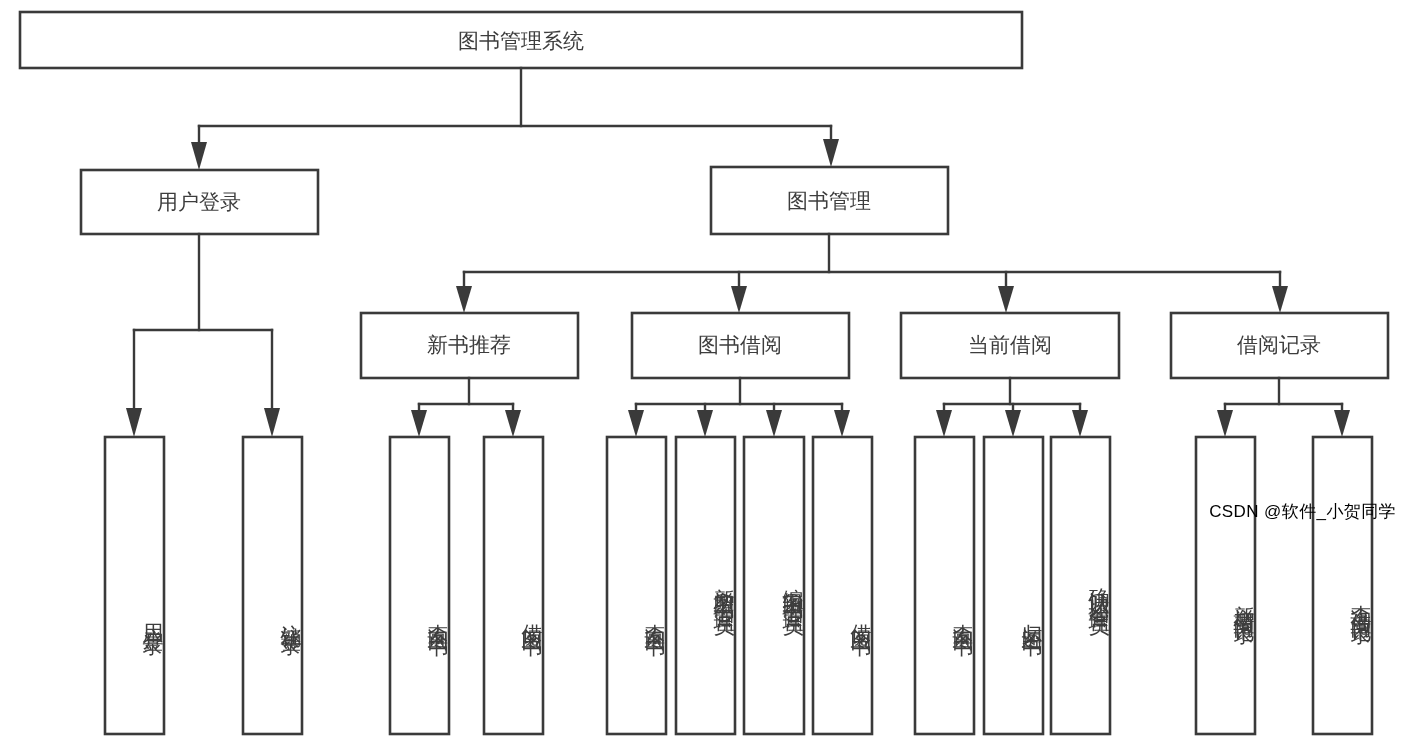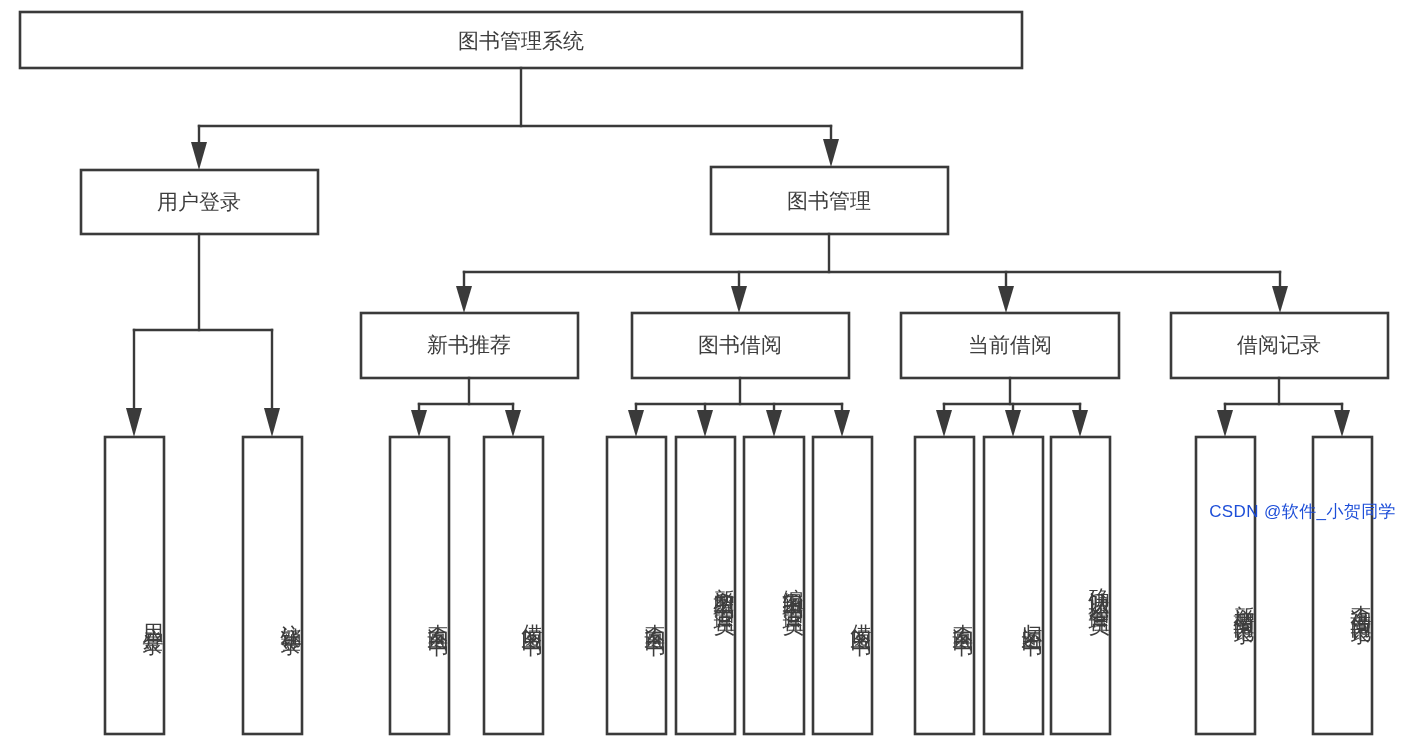--- a/index.html
+++ b/index.html
@@ -65,21 +65,21 @@
     justify-content: center;
     pointer-events: none;
     user-select: none;
   }
   .watermark {
     position: absolute;
     right: 9px;
     bottom: 2px;
     font-family: "Liberation Sans", "DejaVu Sans", sans-serif;
     font-size: 17px;
-    color: #1d4ed8;
+    color: #000000;
     letter-spacing: 0.4px;
     white-space: nowrap;
   }
 </style>
 </head>
 <body>
 
 <div id="diagram-root">
 
   <svg class="diagram-canvas" viewBox="0 0 1405 747">

